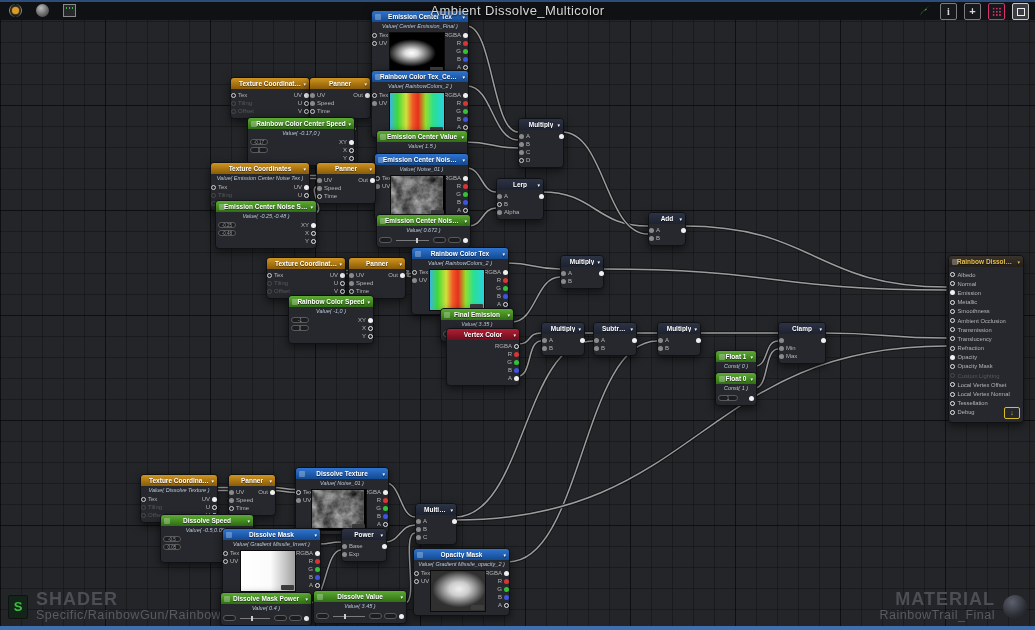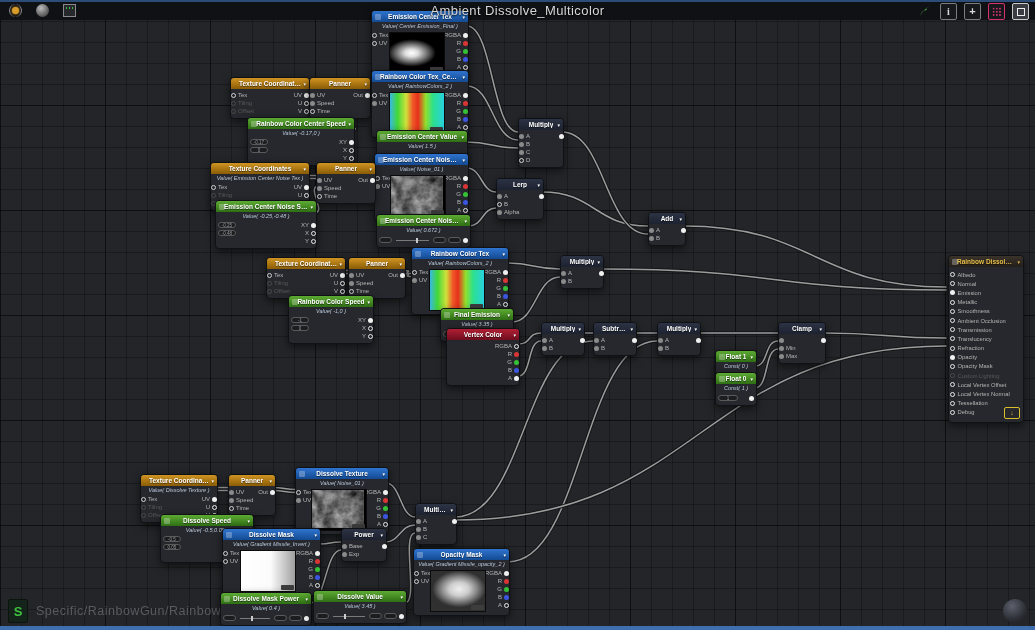--- a/index.html
+++ b/index.html
@@ -1373,19 +1373,24 @@
     <span class="tb-box" data-name="clean-unused-icon"></span>
     <span class="tb-box" data-name="info-icon"></span>
     <span class="tb-box" data-name="focus-icon"></span>
     <span class="tb-box" data-name="snap-grid-icon"></span>
     <span class="tb-box" data-name="maximize-icon"></span>
   </div>
 
 <div class="footer-block" id="footer-shader" data-name="shader-footer">
   <div id="shader-icon" data-name="shader-file-icon">S</div>
   <div>
+    <div class="f-big" data-name="shader-label">SHADER</div>
     <div class="f-small" data-name="shader-path">Specific/RainbowGun/Rainbow Dissolve_Multicolor</div>
   </div>
 </div>
 <div class="footer-block" id="footer-material" data-name="material-footer">
+  <div>
+    <div class="f-big" data-name="material-label">MATERIAL</div>
+    <div class="f-small" data-name="material-name">RainbowTrail_Final</div>
+  </div>
   <div id="material-sphere" data-name="material-sphere-icon"></div>
 </div>
 <div id="botstrip" data-name="bottom-accent-strip"></div>
 
 </body></html>

